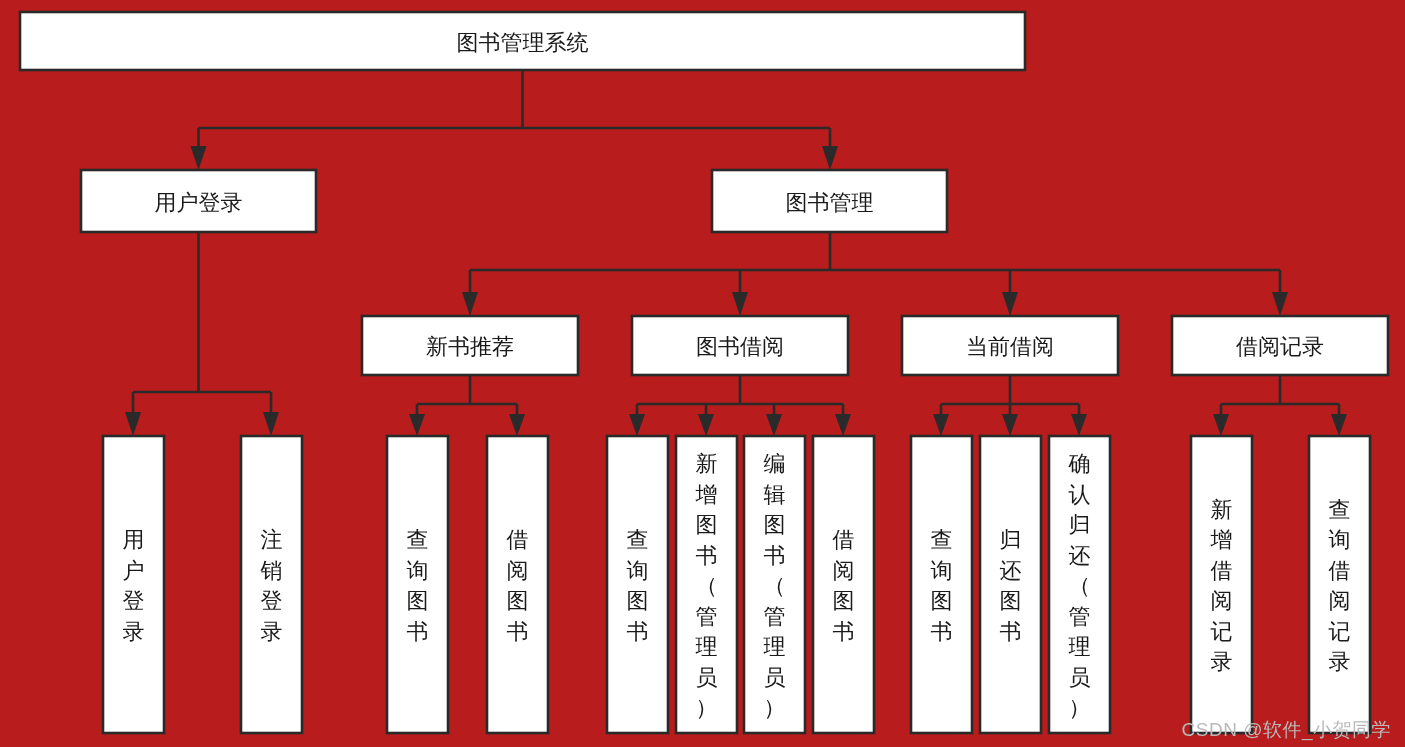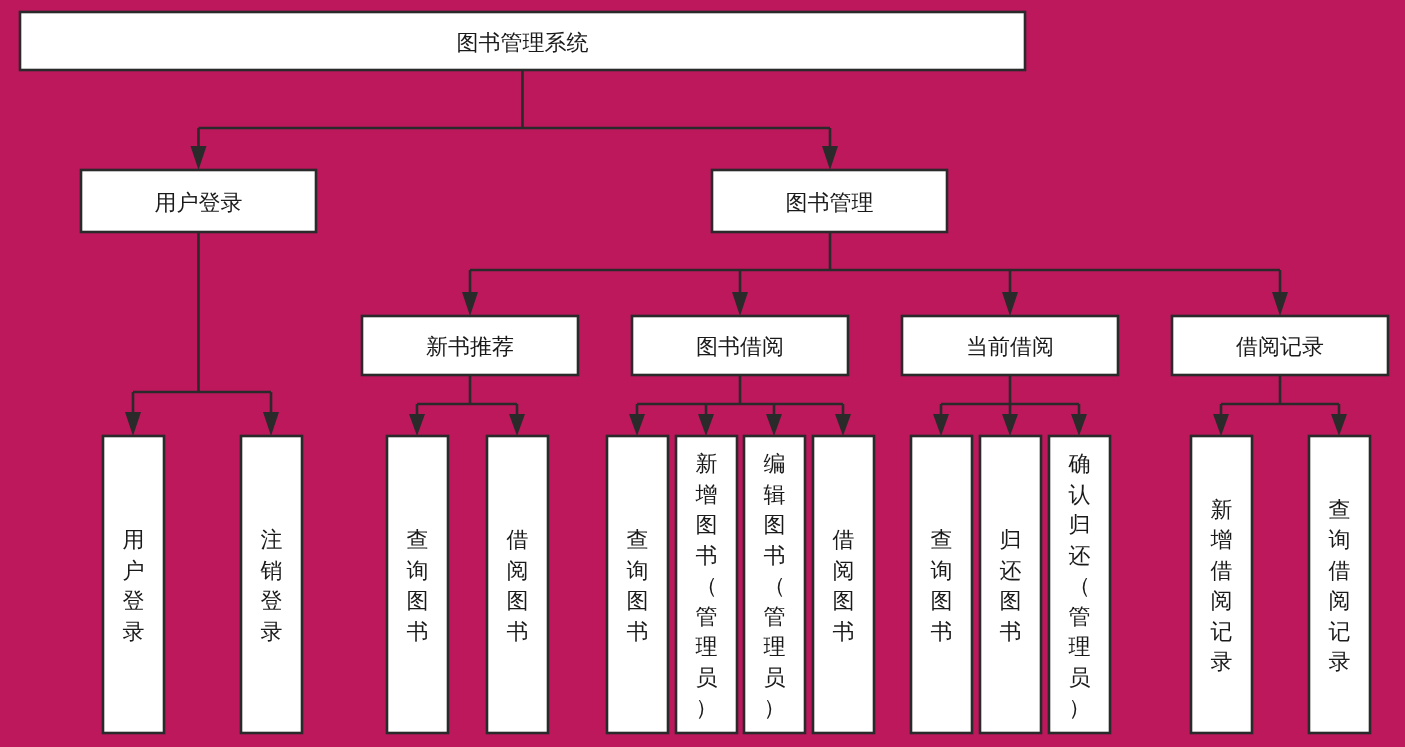--- a/index.html
+++ b/index.html
@@ -11,21 +11,21 @@
     width: 1405px;
     height: 747px;
     font-family: "Liberation Sans", "DejaVu Sans", sans-serif;
     overflow: hidden;
     position: relative;
   }
   #diagram-root {
     position: relative;
     width: 1405px;
     height: 747px;
-    background: #be185d;
+    background: #b91c1c;
   }
   svg.diagram-svg {
     position: absolute;
     left: 0;
     top: 0;
     width: 1405px;
     height: 747px;
     display: block;
   }
   .node-box {
@@ -252,14 +252,15 @@
       <text class="node-label-v" x="1221.5" y="448"><tspan x="1221.5" y="516.79">新</tspan><tspan x="1221.5" y="547.29">增</tspan><tspan x="1221.5" y="577.79">借</tspan><tspan x="1221.5" y="608.29">阅</tspan><tspan x="1221.5" y="638.79">记</tspan><tspan x="1221.5" y="669.29">录</tspan></text>
     </g>
 
     <g>
       <rect class="node-box" x="1309" y="436" width="61" height="297"></rect>
       <text class="node-label-v" x="1339.5" y="448"><tspan x="1339.5" y="516.79">查</tspan><tspan x="1339.5" y="547.29">询</tspan><tspan x="1339.5" y="577.79">借</tspan><tspan x="1339.5" y="608.29">阅</tspan><tspan x="1339.5" y="638.79">记</tspan><tspan x="1339.5" y="669.29">录</tspan></text>
     </g>
 
   </svg>
 
+  <div class="watermark-text">CSDN @软件_小贺同学</div>
 
 </div>
 
 </body></html>

